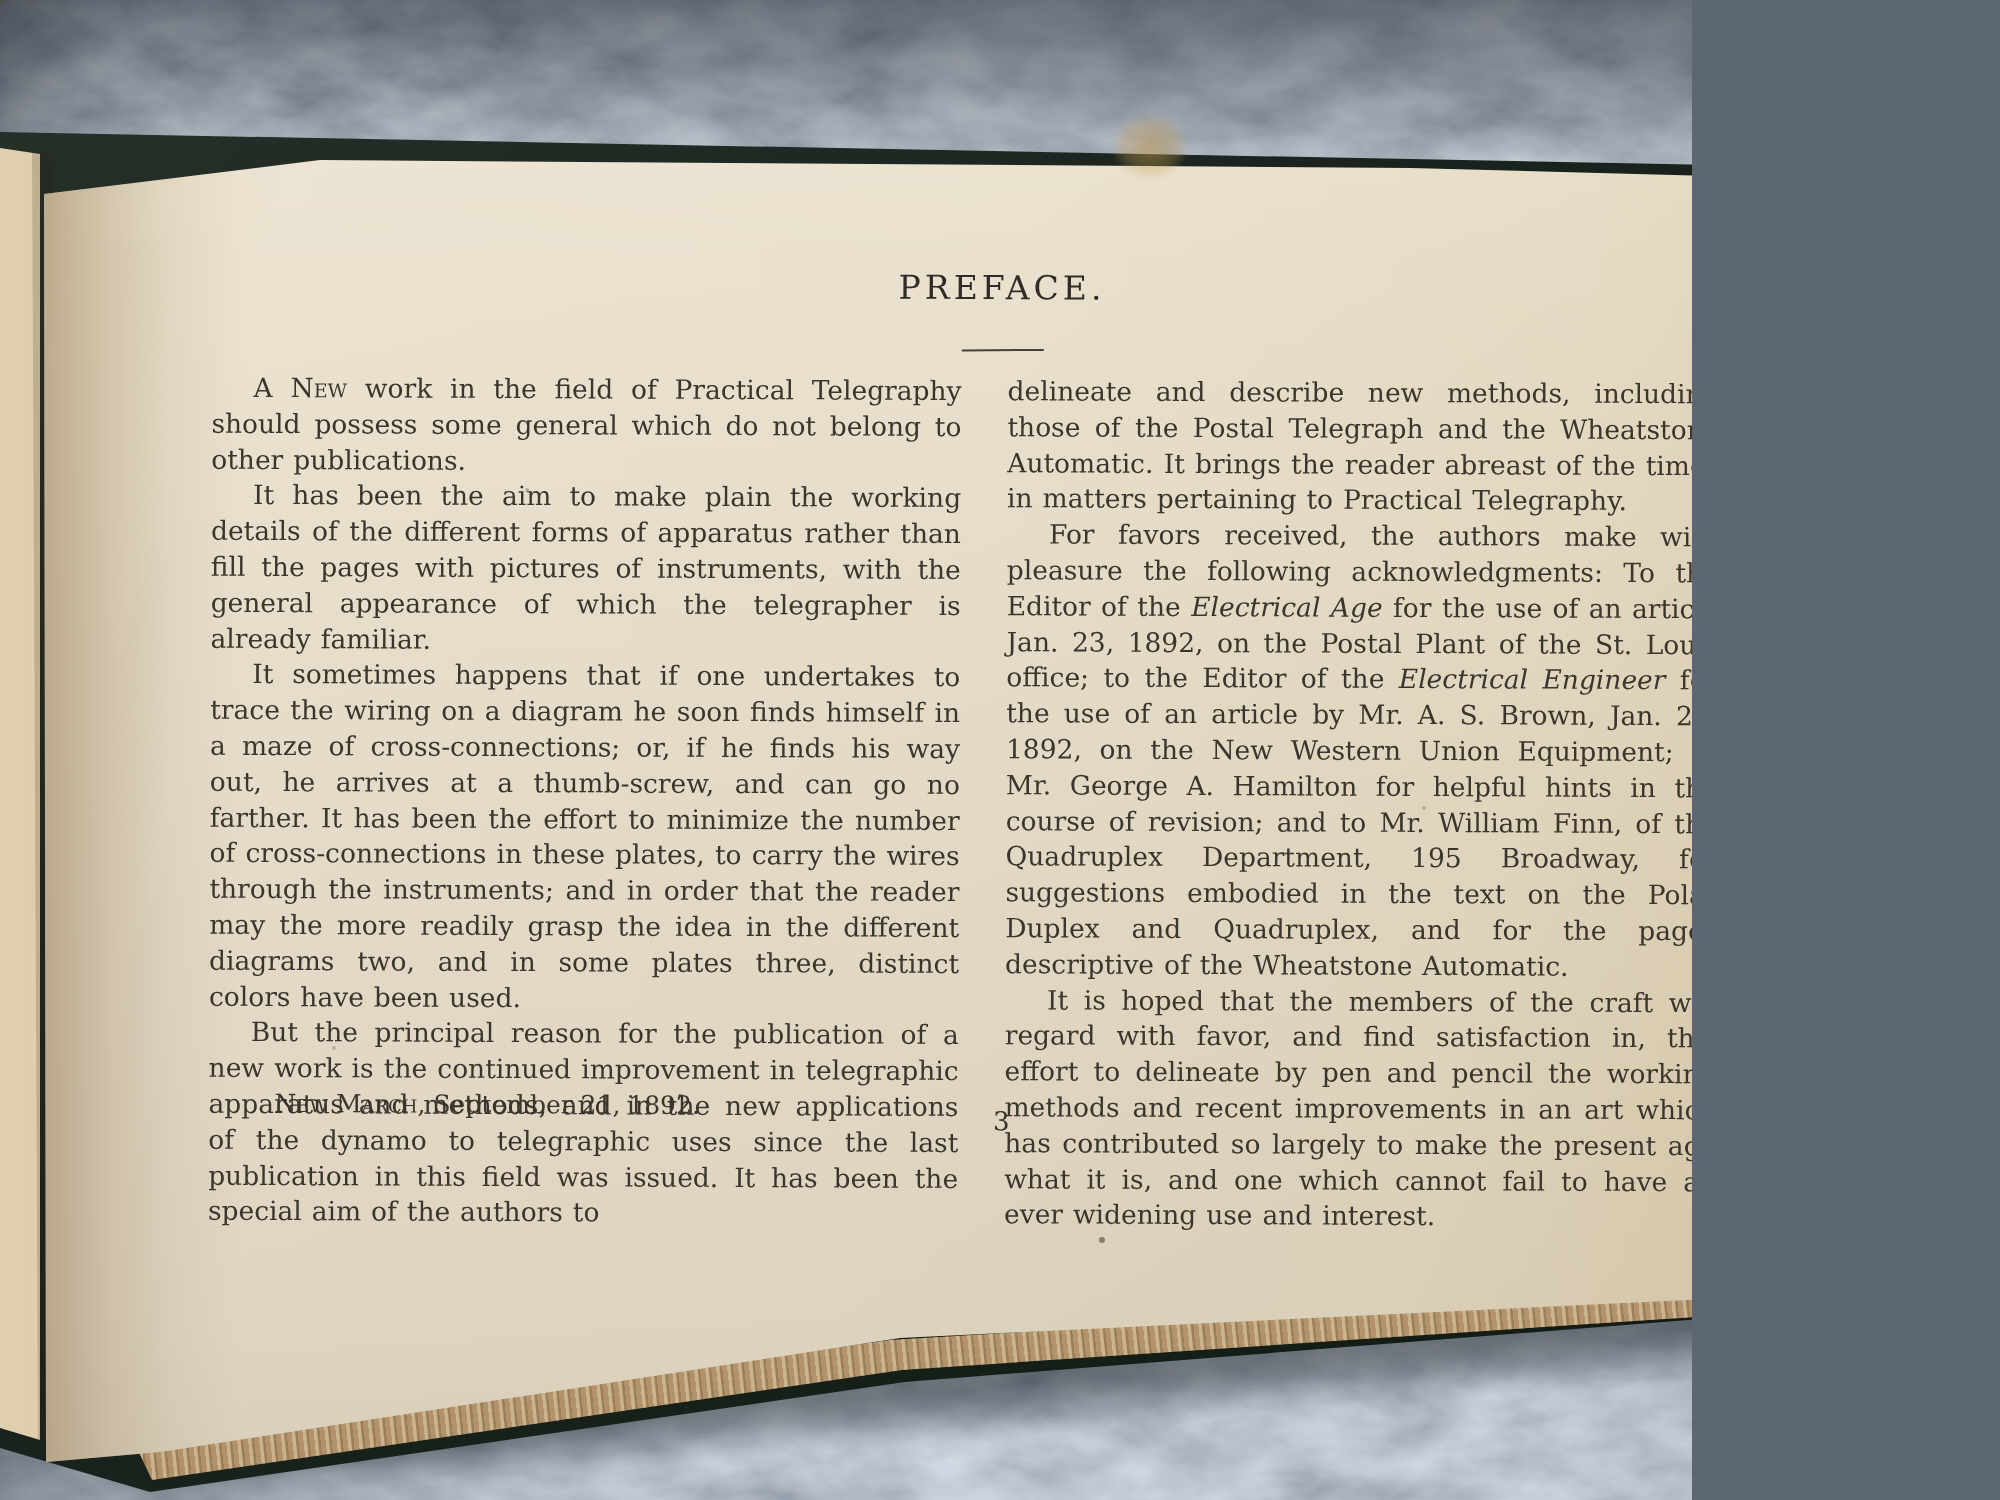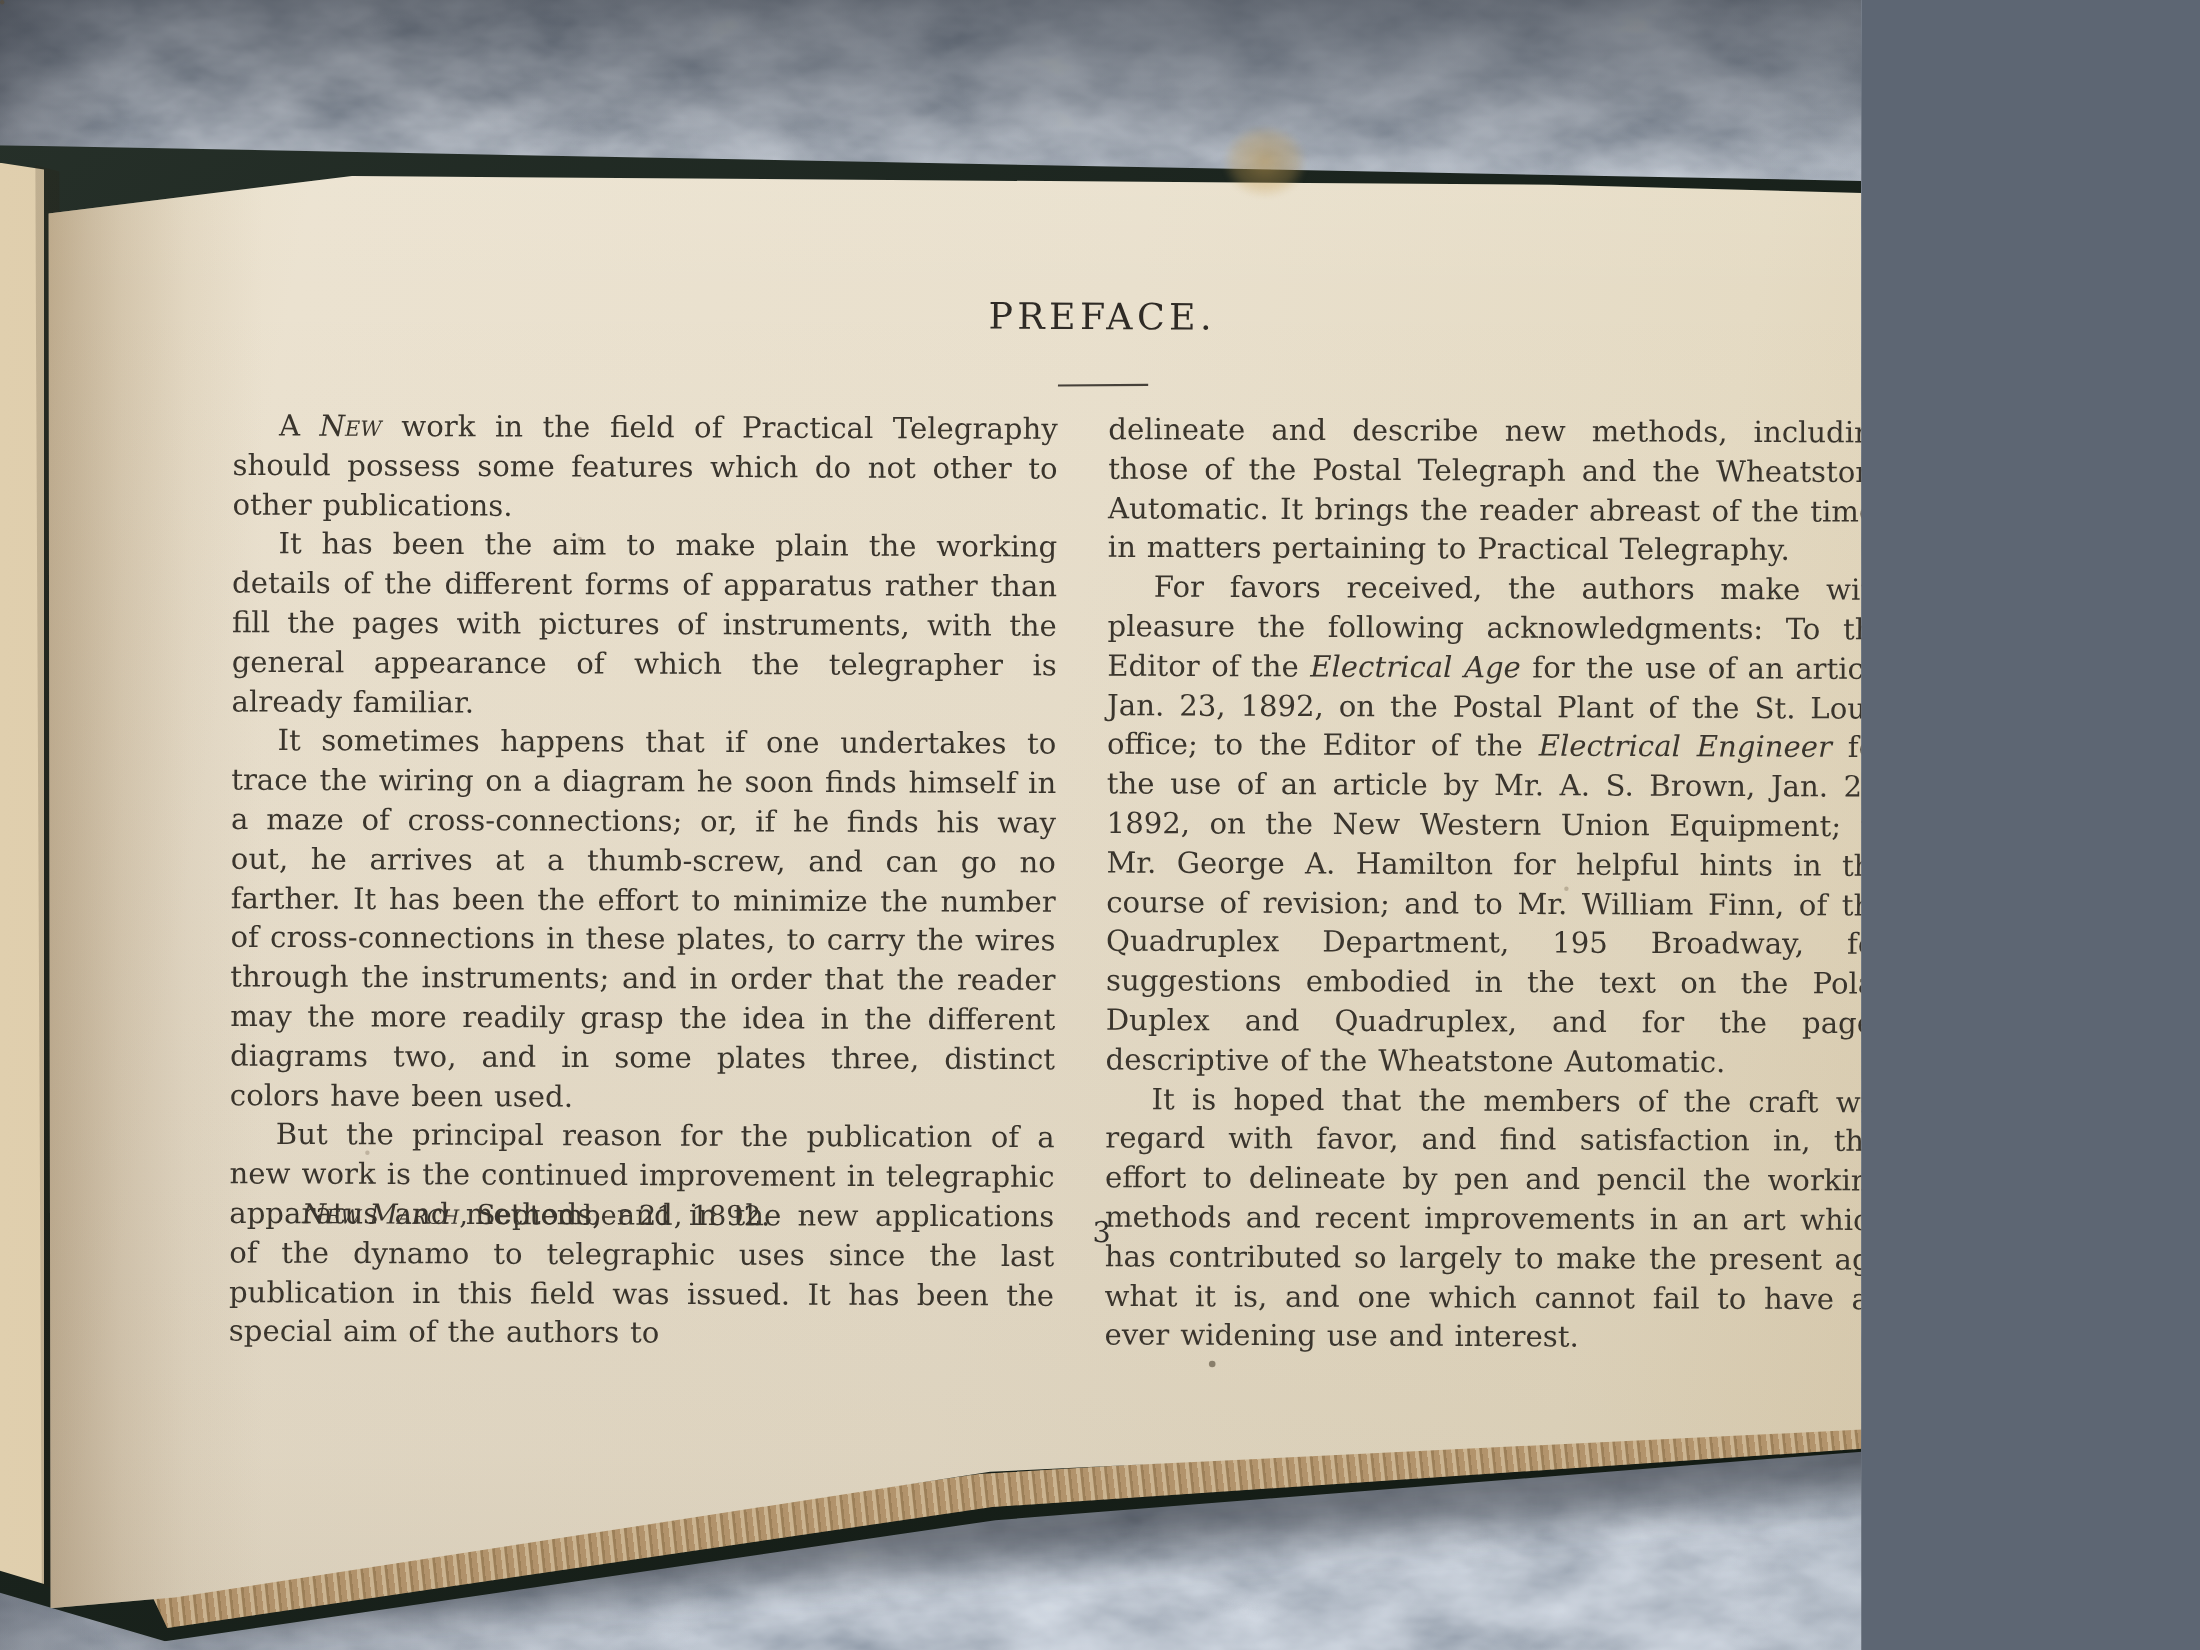--- a/index.html
+++ b/index.html
@@ -64,21 +64,21 @@
       font-size:33px;letter-spacing:4px;color:#2f2b26;}
   .title-divider{position:absolute;left:962px;top:347px;width:82px;height:2px;
       background:#46413a;transform:rotate(-.6deg);}
 
   .col{position:absolute;top:371px;font-size:26.5px;line-height:35.8px;
       text-align:justify;color:#3a352d;word-spacing:1.5px;}
   .col p{margin:0;}
   .col p.indent{text-indent:42px;}
   .col-left{left:212px;width:750px;}
   .col-right{left:1008px;width:712px;}
-  .sc{font-variant:small-caps;font-style:italic;}
+  .sc{font-variant:small-caps;}
   .it{font-style:italic;}
 
   .dateline{position:absolute;left:278px;top:1090px;font-size:25px;color:#3a352d;}
   .page-number{position:absolute;left:975px;top:1104px;width:60px;text-align:center;
       font-size:26px;color:#33302b;}
 </style>
 </head>
 <body>
 
 <div class="stage">
@@ -104,21 +104,21 @@
   <div class="layer book-page"></div>
   <div class="page-stain"></div>
   <div class="paper-specks"></div>
 
   <div class="layer text-layer">
 
     <div class="page-title">PREFACE.</div>
     <div class="title-divider"></div>
 
     <div class="col col-left">
-      <p class="indent"><span>A </span><span class="sc">New</span><span> work in the field of Practical Telegraphy should possess some features which do not other to other publications.</span></p>
+      <p class="indent"><span>A </span><span class="sc">New</span><span> work in the field of Practical Telegraphy should possess some general which do not belong to other publications.</span></p>
       <p class="indent">It has been the aim to make plain the working details of the different forms of apparatus rather than fill the pages with pictures of instruments, with the general appearance of which the telegrapher is already familiar.</p>
       <p class="indent">It sometimes happens that if one undertakes to trace the wiring on a diagram he soon finds himself in a maze of cross-connections; or, if he finds his way out, he arrives at a thumb-screw, and can go no farther.  It has been the effort to minimize the number of cross-connections in these plates, to carry the wires through the instruments; and in order that the reader may the more readily grasp the idea in the different diagrams two, and in some plates three, distinct colors have been used.</p>
       <p class="indent">But the principal reason for the publication of a new work is the continued improvement in telegraphic apparatus and methods, and in the new applications of the dynamo to telegraphic uses since the last publication in this field was issued.  It has been the special aim of the authors to</p>
     </div>
 
     <div class="col col-right">
       <p>delineate and describe new methods, including those of the Postal Telegraph and the Wheatstone Automatic.  It brings the reader abreast of the times in matters pertaining to Practical Telegraphy.</p>
       <p class="indent"><span>For favors received, the authors make with pleasure the following acknowledgments:  To the Editor of the </span><span class="it">Electrical Age</span><span> for the use of an article Jan. 23, 1892, on the Postal Plant of the St. Louis office; to the Editor of the </span><span class="it">Electrical Engineer</span><span> for the use of an article by Mr. A. S. Brown, Jan. 27, 1892, on the New Western Union Equipment; to Mr. George A. Hamilton for helpful hints in the course of revision; and to Mr. William Finn, of the Quadruplex Department, 195 Broadway, for suggestions embodied in the text on the Polar Duplex and Quadruplex, and for the pages descriptive of the Wheatstone Automatic.</span></p>
       <p class="indent">It is hoped that the members of the craft will regard with favor, and find satisfaction in, this effort to delineate by pen and pencil the working methods and recent improvements in an art which has contributed so largely to make the present age what it is, and one which cannot fail to have an ever widening use and interest.</p>
     </div>

